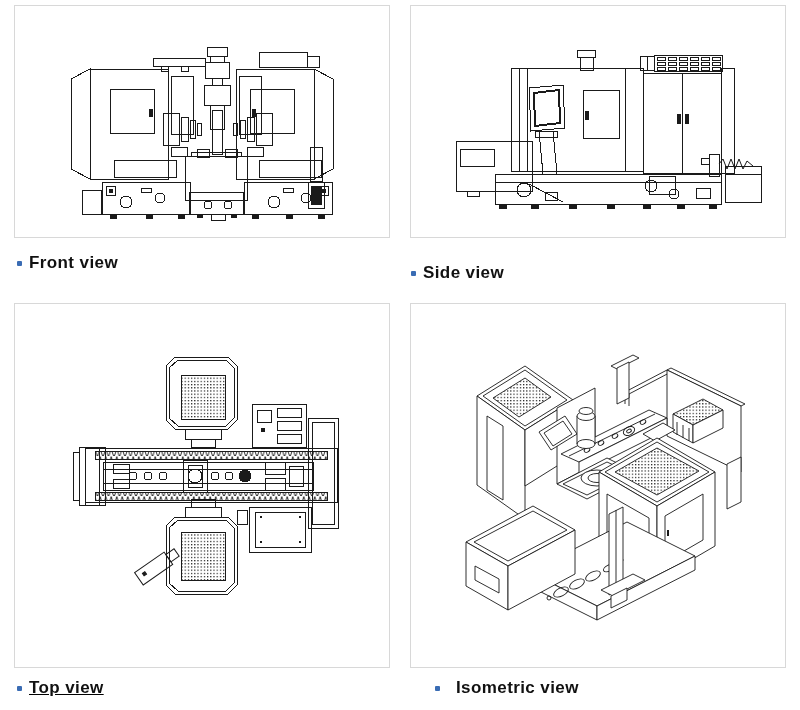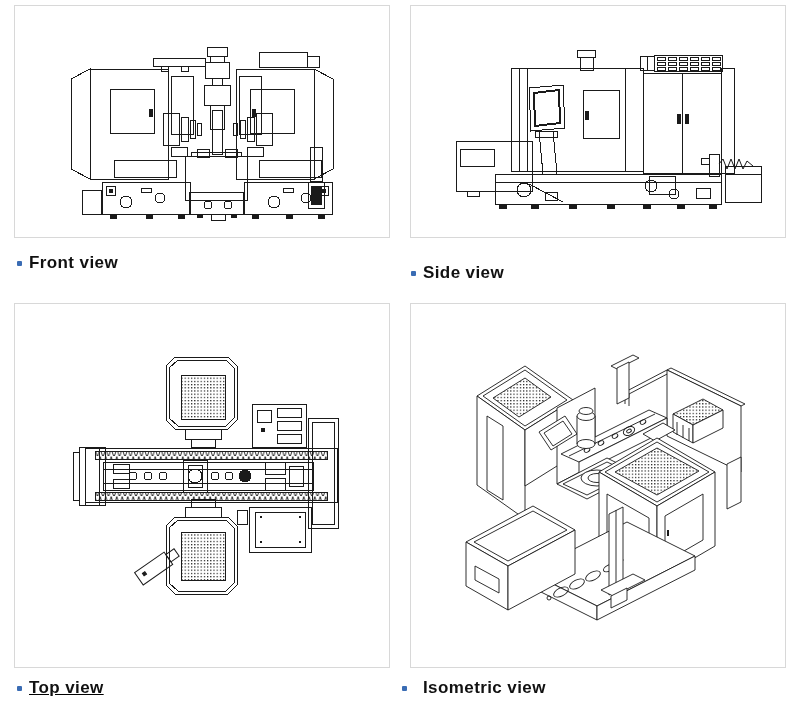--- a/index.html
+++ b/index.html
@@ -12,21 +12,21 @@
   }
   .panel svg{display:block;}
   #p-front{left:14px;top:5px;width:376px;height:233px;}
   #p-side{left:410px;top:5px;width:376px;height:233px;}
   #p-top{left:14px;top:303px;width:376px;height:365px;}
   #p-iso{left:410px;top:303px;width:376px;height:365px;}
   .caption{position:absolute;display:flex;align-items:center;gap:7px;height:18px;}
   #c-front{left:17px;top:254px;}
   #c-side{left:411px;top:264px;}
   #c-top{left:17px;top:679px;text-decoration:underline;}
-  #c-iso{left:402px;top:679px;gap:16px;}
+  #c-iso{left:435px;top:679px;gap:16px;}
   .bullet{width:5px;height:5px;background:#3a6cb4;border-radius:1px;flex:none;}
   .cap-text{font-weight:700;font-size:17px;color:#111;letter-spacing:.4px;white-space:nowrap;}
   .lines{stroke:#1a1a1a;fill:none;}
 </style>
 </head>
 <body>
 
 <svg width="0" height="0" style="position:absolute" aria-hidden="true">
   <defs>
     <pattern id="dg" width="3.2" height="3.2" patternUnits="userSpaceOnUse">

